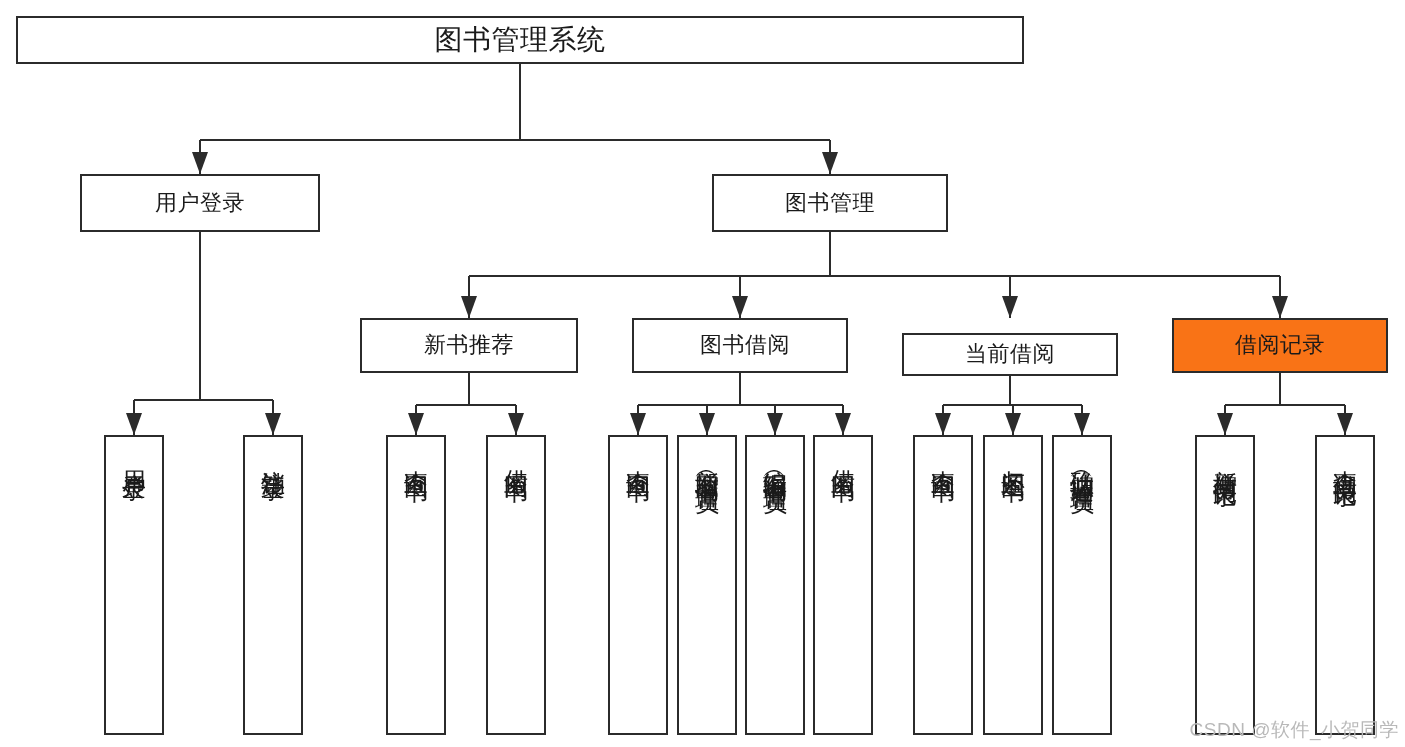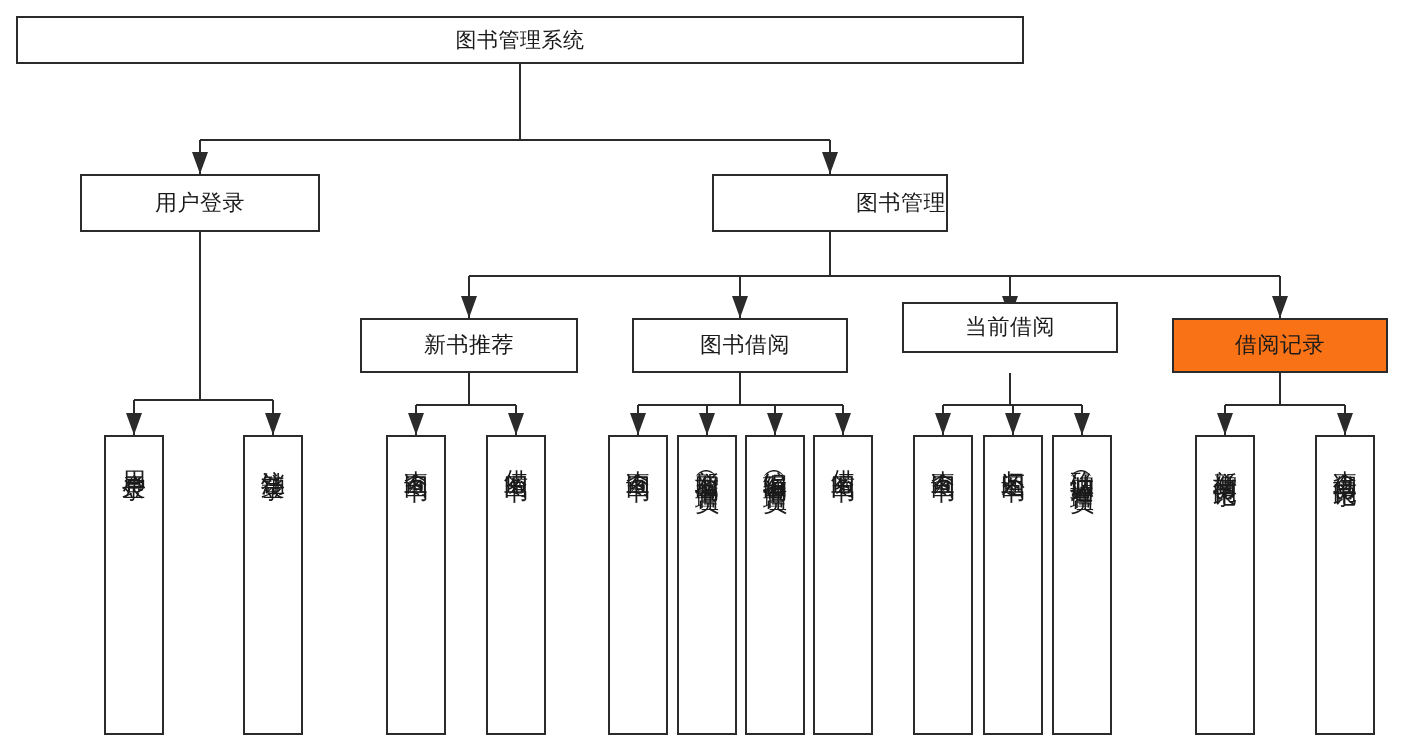--- a/index.html
+++ b/index.html
@@ -37,21 +37,21 @@
     align-items:flex-start;
     padding-top:14px;
   }
   .node.vertical .label{
     writing-mode:vertical-rl;
     text-orientation:upright;
     font-size:24px;
     letter-spacing:3px;
     line-height:1;
   }
-  .node.root .label{font-size:21px;}
+  .node.root .label{font-size:28px;}
   #watermark{
     position:absolute;
     right:6px;
     bottom:4px;
     font-size:19px;
     color:#b9b9b9;
     letter-spacing:0.5px;
     white-space:nowrap;
     pointer-events:none;
   }
@@ -114,30 +114,30 @@
       <line x1="1345" y1="405" x2="1345" y2="435" stroke="#2b2b2b" stroke-width="2.5" shape-rendering="crispEdges"></line>
       <polygon points="1337,413 1353,413 1345,435" fill="#2b2b2b"></polygon>
     </svg>
   <div id="nodes">
       <div class="node horizontal root" style="left: 16px; top: 16px; width: 1008px; height: 48px; border-color: rgb(43, 43, 43); background: rgb(255, 255, 255); color: rgb(26, 26, 26);">
         <span class="label">图书管理系统</span>
       </div>
       <div class="node horizontal" style="left: 80px; top: 174px; width: 240px; height: 58px; border-color: rgb(43, 43, 43); background: rgb(255, 255, 255); color: rgb(26, 26, 26);">
         <span class="label">用户登录</span>
       </div>
-      <div class="node horizontal" style="left: 712px; top: 174px; width: 236px; height: 58px; border-color: rgb(43, 43, 43); background: rgb(255, 255, 255); color: rgb(26, 26, 26); justify-content: flex-end;">
+      <div class="node horizontal" style="left: 712px; top: 174px; width: 236px; height: 58px; border-color: rgb(43, 43, 43); background: rgb(255, 255, 255); color: rgb(26, 26, 26);">
         <span class="label">图书管理</span>
       </div>
       <div class="node horizontal" style="left: 360px; top: 318px; width: 218px; height: 55px; border-color: rgb(43, 43, 43); background: rgb(255, 255, 255); color: rgb(26, 26, 26);">
         <span class="label">新书推荐</span>
       </div>
       <div class="node horizontal" style="left: 632px; top: 318px; width: 216px; height: 55px; border-color: rgb(43, 43, 43); background: rgb(255, 255, 255); color: rgb(26, 26, 26); padding-left: 10px;">
         <span class="label">图书借阅</span>
       </div>
-      <div class="node horizontal" style="left: 902px; top: 302px; width: 216px; height: 51px; border-color: rgb(43, 43, 43); background: rgb(255, 255, 255); color: rgb(26, 26, 26);">
+      <div class="node horizontal" style="left: 902px; top: 333px; width: 216px; height: 43px; border-color: rgb(43, 43, 43); background: rgb(255, 255, 255); color: rgb(26, 26, 26);">
         <span class="label">当前借阅</span>
       </div>
       <div class="node horizontal" style="left: 1172px; top: 318px; width: 216px; height: 55px; border-color: rgb(43, 43, 43); background: #f97316; color: rgb(26, 26, 26);">
         <span class="label">借阅记录</span>
       </div>
       <div class="node vertical" style="left: 104px; top: 435px; width: 60px; height: 300px; border-color: rgb(43, 43, 43); background: rgb(255, 255, 255); color: rgb(26, 26, 26);">
         <span class="label">用户登录</span>
       </div>
       <div class="node vertical" style="left: 243px; top: 435px; width: 60px; height: 300px; border-color: rgb(43, 43, 43); background: rgb(255, 255, 255); color: rgb(26, 26, 26);">
         <span class="label">注销登录</span>
@@ -169,13 +169,14 @@
       <div class="node vertical" style="left: 1052px; top: 435px; width: 60px; height: 300px; border-color: rgb(43, 43, 43); background: rgb(255, 255, 255); color: rgb(26, 26, 26);">
         <span class="label">确认归还（管理员）</span>
       </div>
       <div class="node vertical" style="left: 1195px; top: 435px; width: 60px; height: 300px; border-color: rgb(43, 43, 43); background: rgb(255, 255, 255); color: rgb(26, 26, 26);">
         <span class="label">新增借阅记录</span>
       </div>
       <div class="node vertical" style="left: 1315px; top: 435px; width: 60px; height: 300px; border-color: rgb(43, 43, 43); background: rgb(255, 255, 255); color: rgb(26, 26, 26);">
         <span class="label">查询借阅记录</span>
       </div>
     </div>
+  <div id="watermark">CSDN @软件_小贺同学</div>
 </div>
 
 </body></html>

